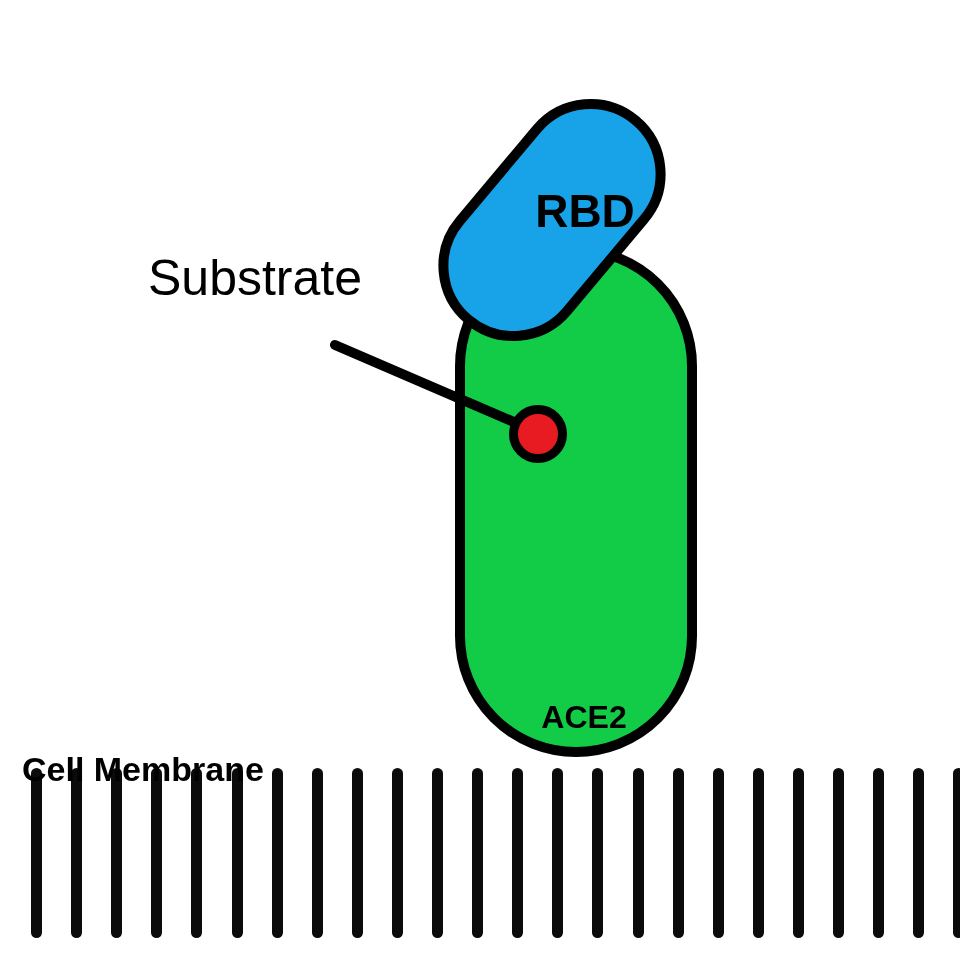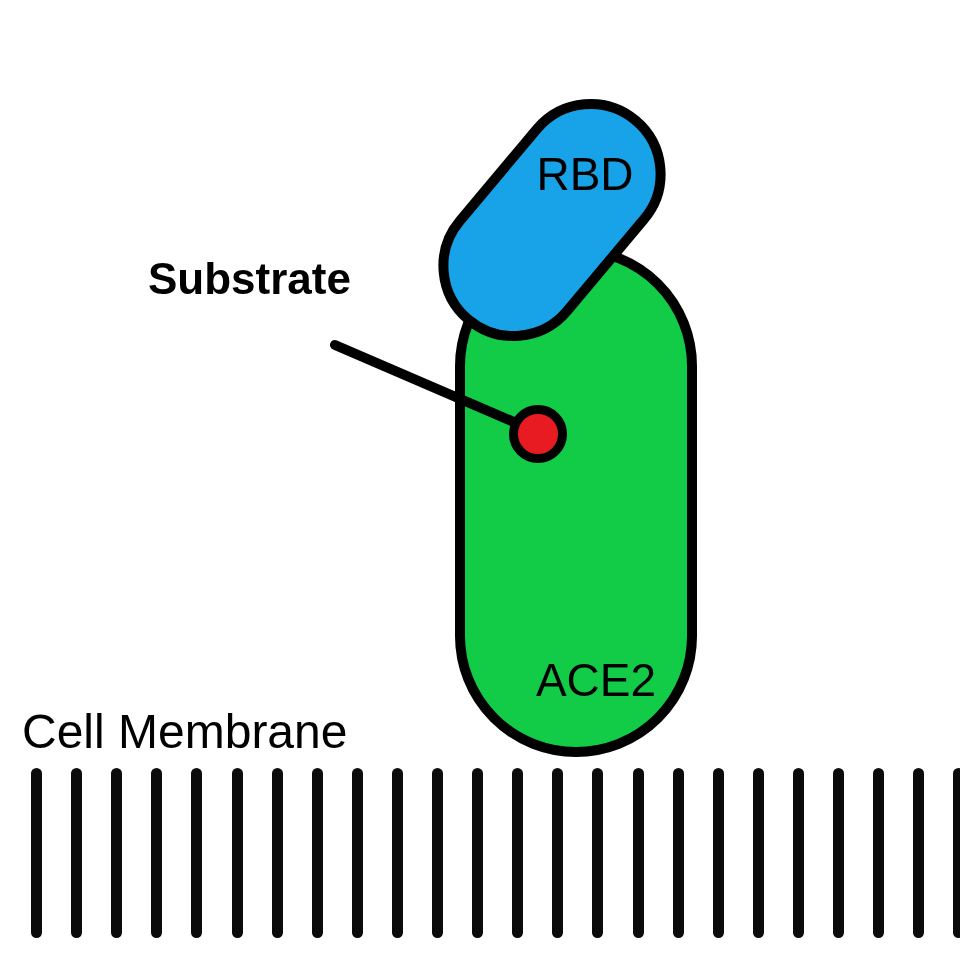--- a/index.html
+++ b/index.html
@@ -31,45 +31,46 @@
     width: 270px; height: 150px;
     box-sizing: border-box;
     border: 10px solid #000;
     border-radius: 75px;
     transform: rotate(-50deg);
     z-index: 2;
   }
 
   .diagram-label {
     position: absolute;
-    font-weight: normal;
+    font-weight: bold;
     white-space: nowrap;
     z-index: 6;
+    margin-top: 37px;
   }
   .rbd-label {
     left: 585px; top: 174px;
     transform: translate(-50%, -50%);
     font-size: 46px;
   }
   .ace2-label {
-    left: 596px; top: 680px;
+    left: 584px; top: 680px;
     transform: translate(-50%, -50%);
-    font-size: 46px;
+    font-size: 32px;
   }
   .substrate-label {
     position: absolute;
     left: 148px; top: 249px;
-    font-size: 44px;
+    font-size: 50px;
     line-height: 59px;
-    font-weight: bold;
+    font-weight: normal;
     z-index: 6;
   }
   .membrane-label {
     left: 22px; top: 709px;
-    font-size: 48px;
+    font-size: 34px;
     line-height: 46px;
   }
 
   
   .leader-line {
     position: absolute;
     left: 330px; top: 340px;
     width: 226px; height: 10px;
     background: #000;
     border-radius: 5px;

